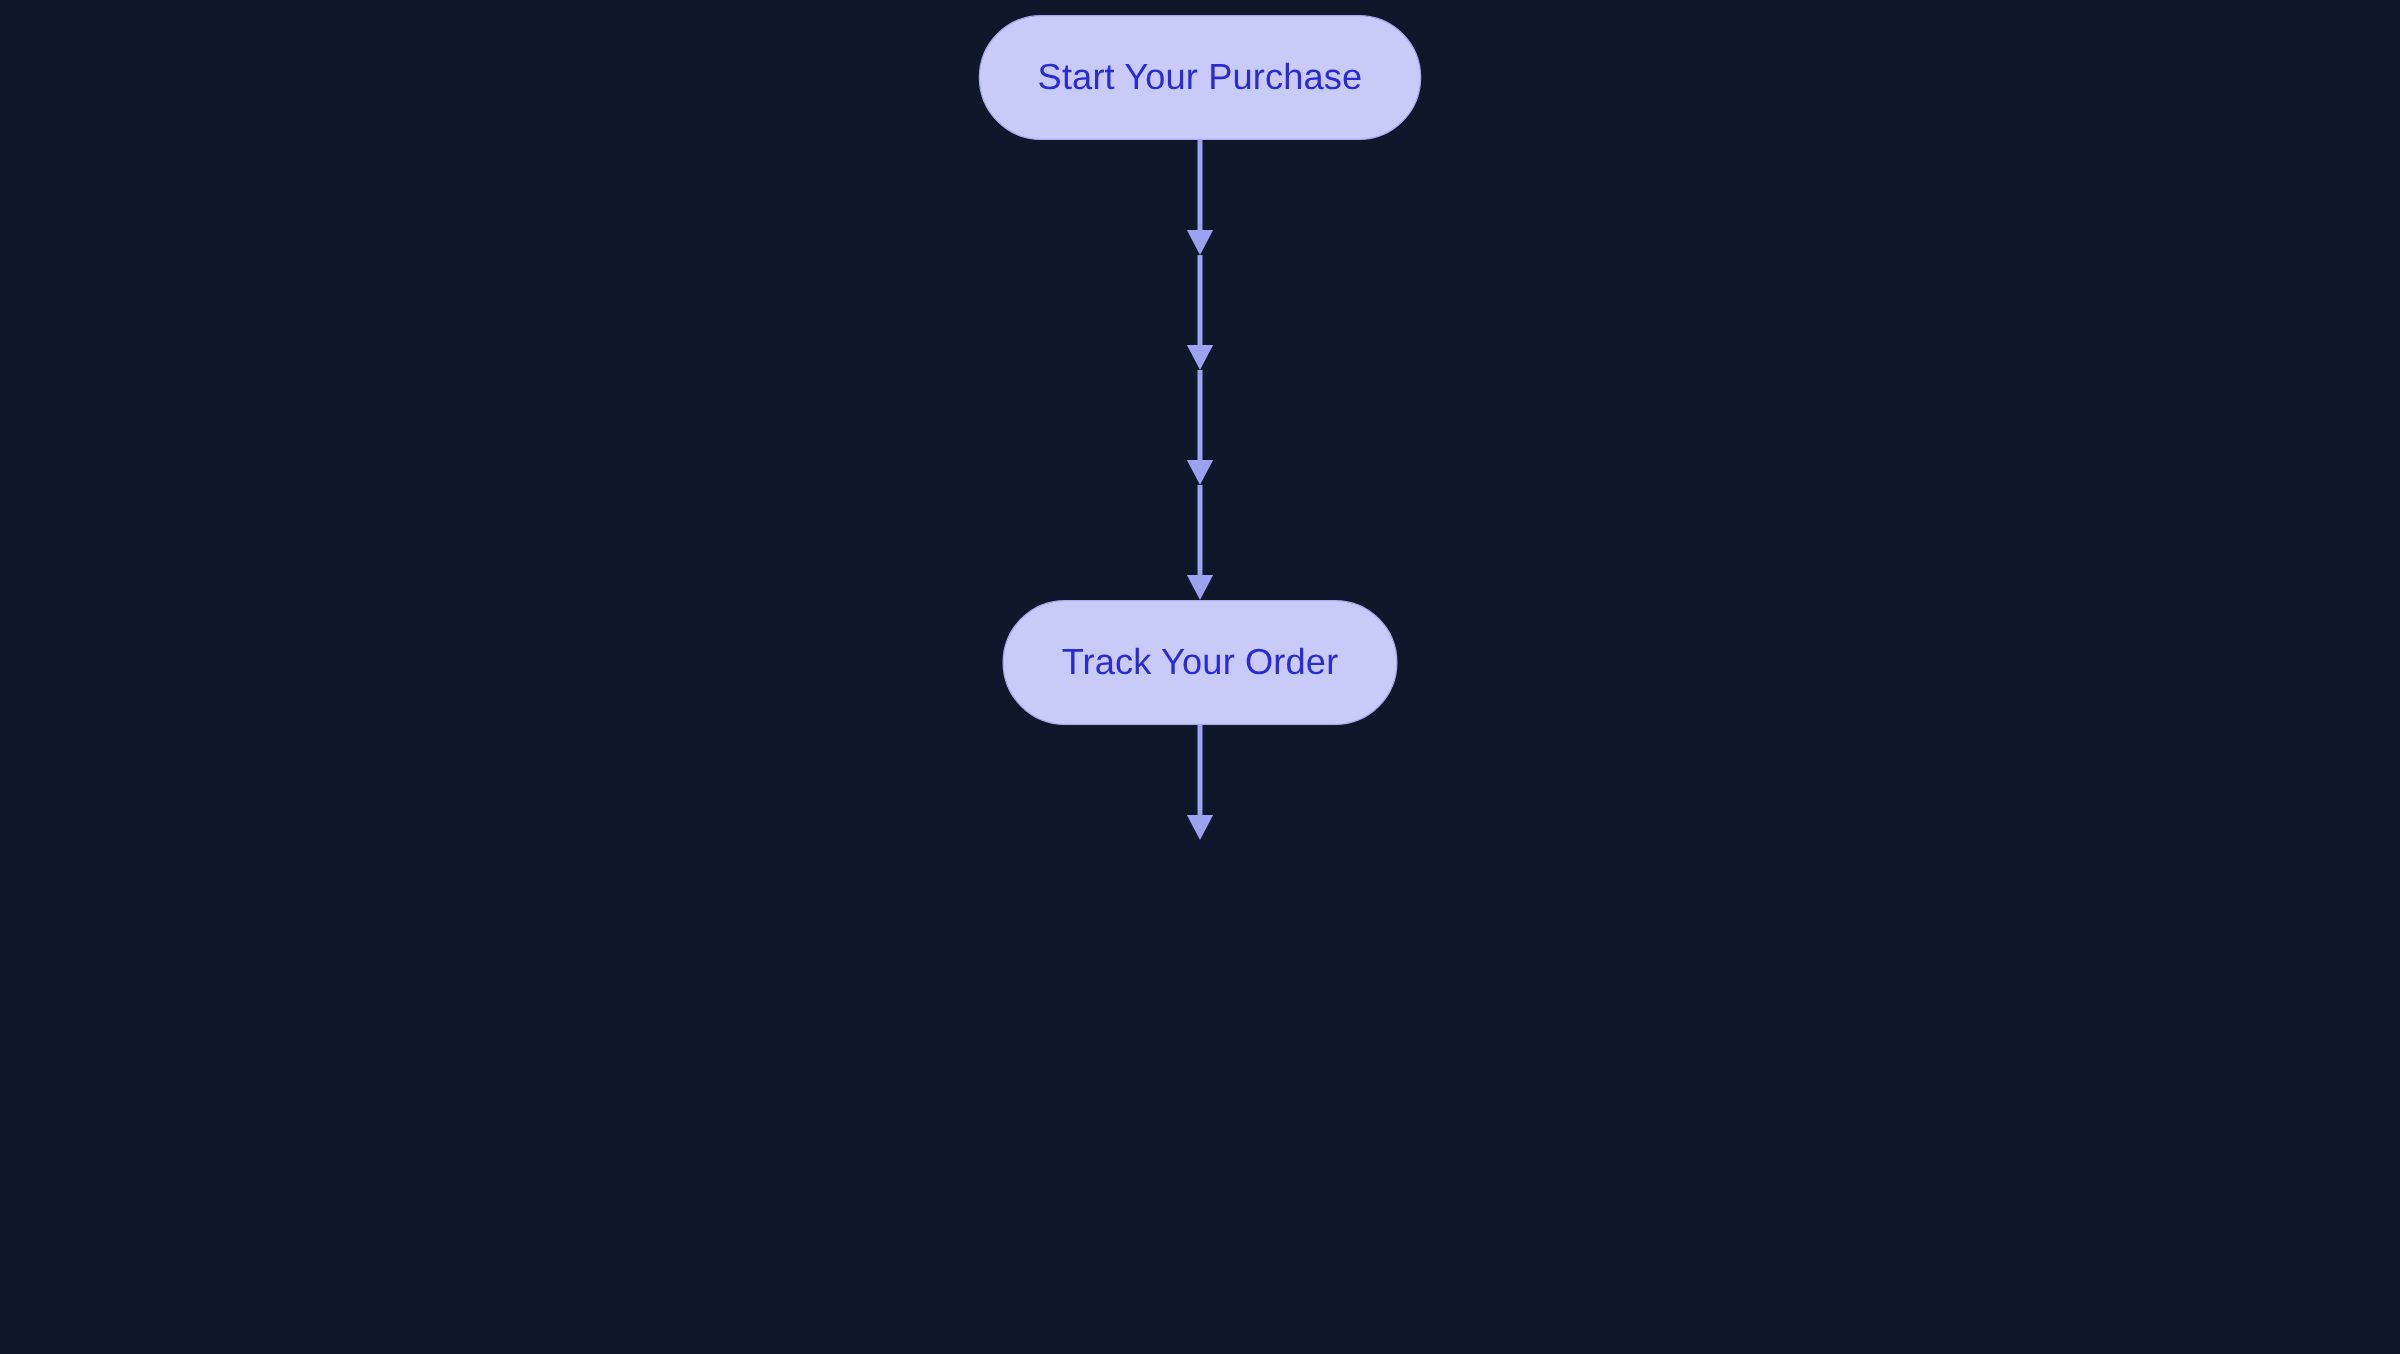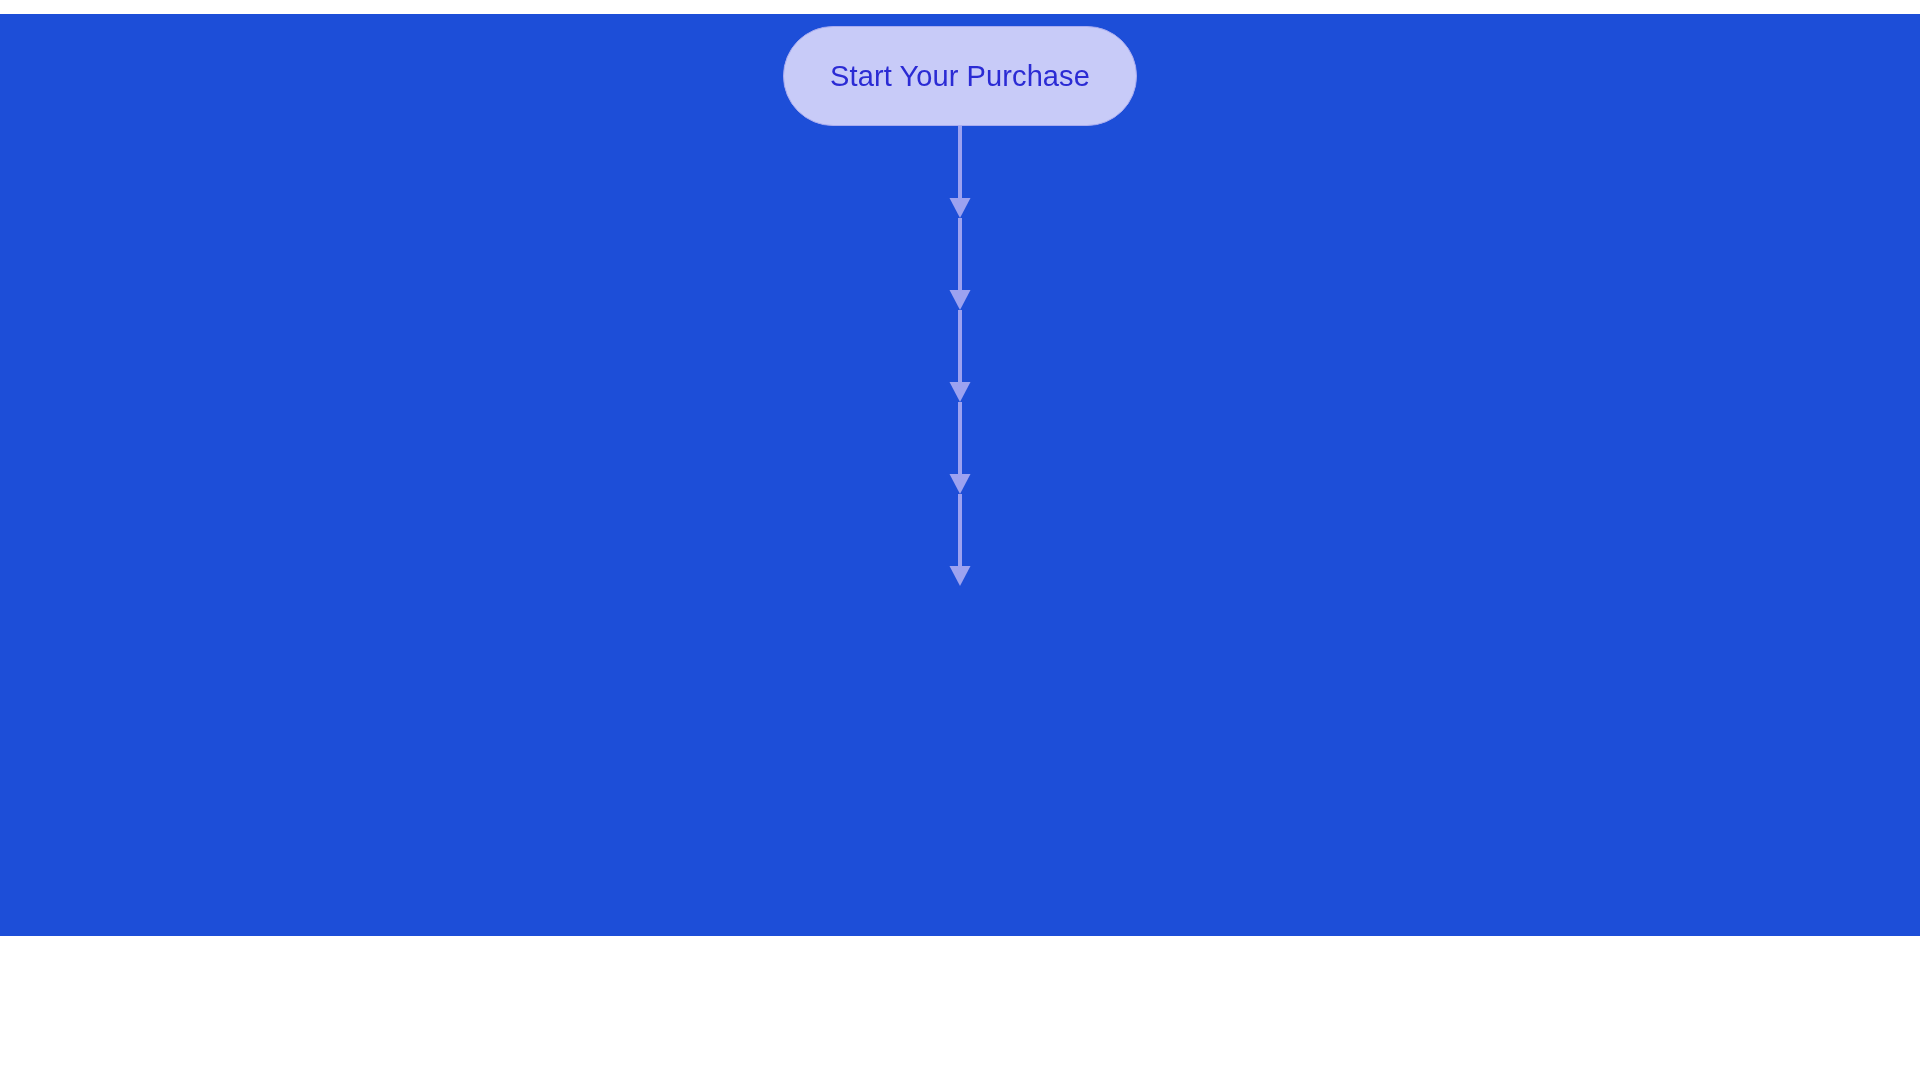--- a/index.html
+++ b/index.html
@@ -11,23 +11,22 @@
 
   body {
     background: #ffffff;
     font-family: "Liberation Sans", sans-serif;
     overflow: hidden;
   }
 
   #flowchart {
     position: relative;
     width: 1920px;
-    height: 922px;
-    background: #1d4ed8;
-    margin-top: 14px;
+    height: 1083px;
+    background: #0f172a;
   }
 
   .flow-column {
     position: absolute;
     left: 0;
     top: 0;
     width: 1920px;
     height: 1083px;
     display: flex;
     flex-direction: column;
@@ -120,20 +119,23 @@
     </div>
 
 
     <div class="connector">
       <svg viewBox="0 0 22 92" xmlns="http://www.w3.org/2000/svg">
         <line class="connector-line" x1="11" y1="0" x2="11" y2="74"></line>
         <polygon class="connector-head" points="11,92 0.5,72 21.5,72"></polygon>
       </svg>
     </div>
 
+    <div class="node">
+      <span class="node-label">Track Your Order</span>
+    </div>
 
     <div class="connector">
       <svg viewBox="0 0 22 92" xmlns="http://www.w3.org/2000/svg">
         <line class="connector-line" x1="11" y1="0" x2="11" y2="74"></line>
         <polygon class="connector-head" points="11,92 0.5,72 21.5,72"></polygon>
       </svg>
     </div>
 
 
   </div>

